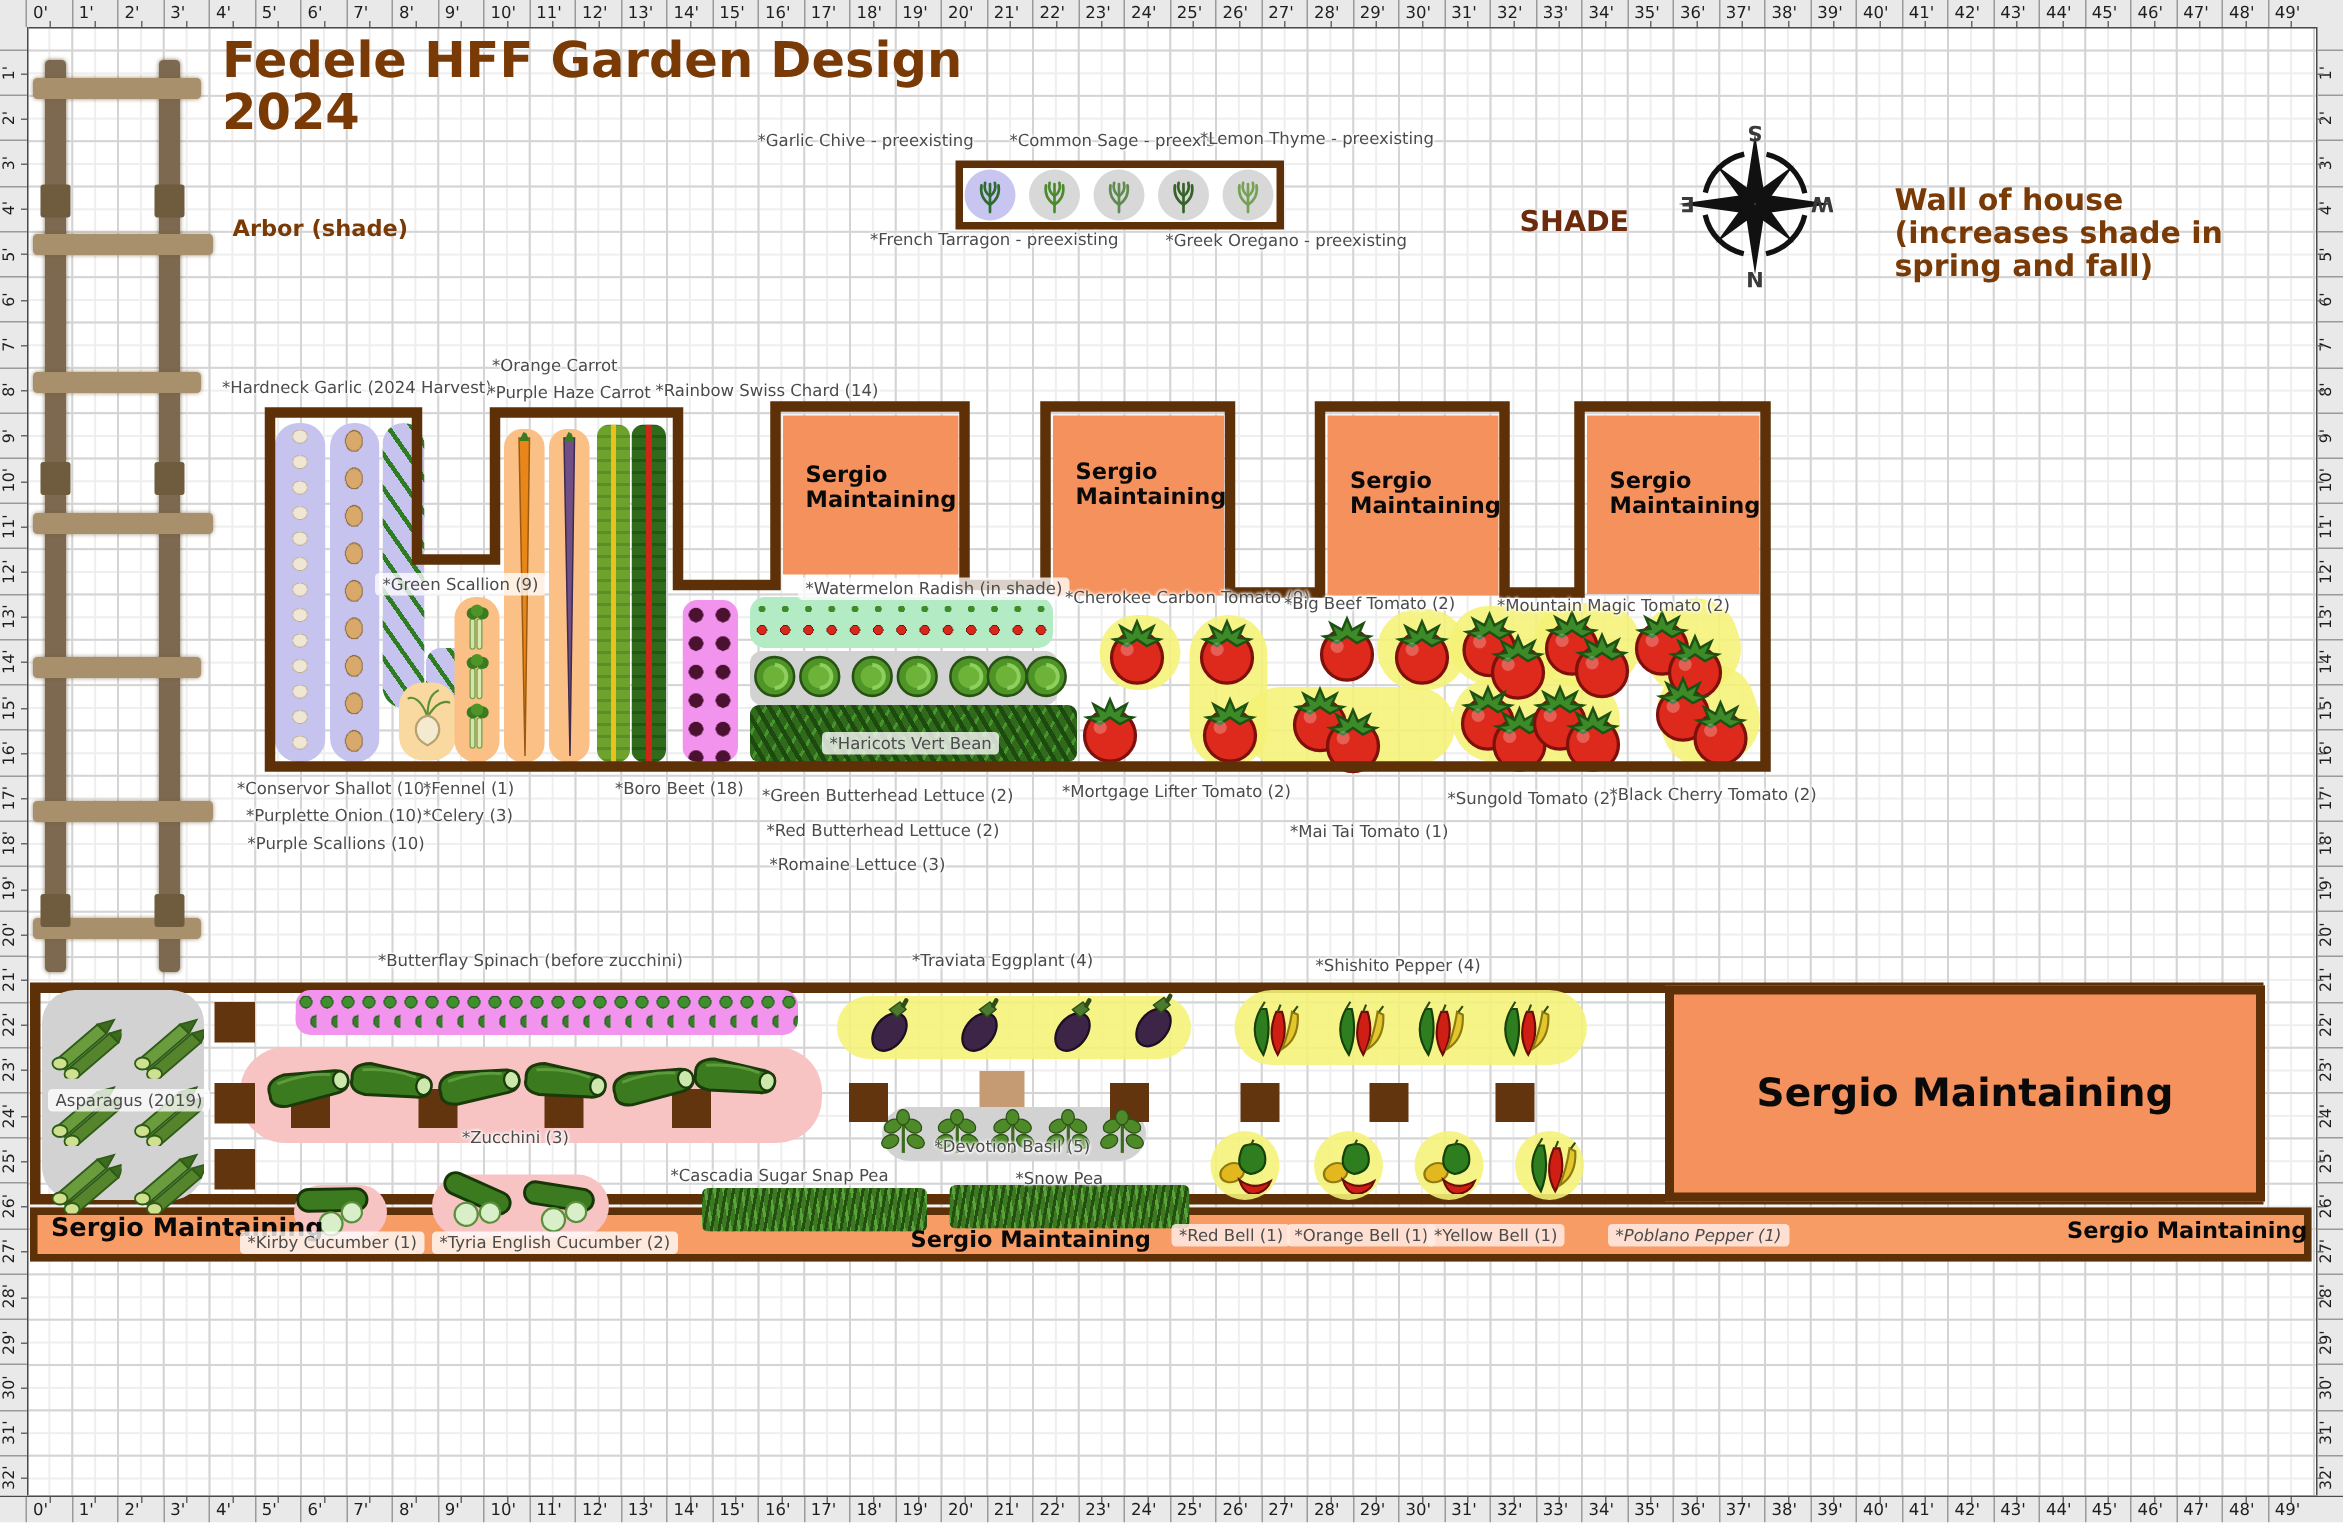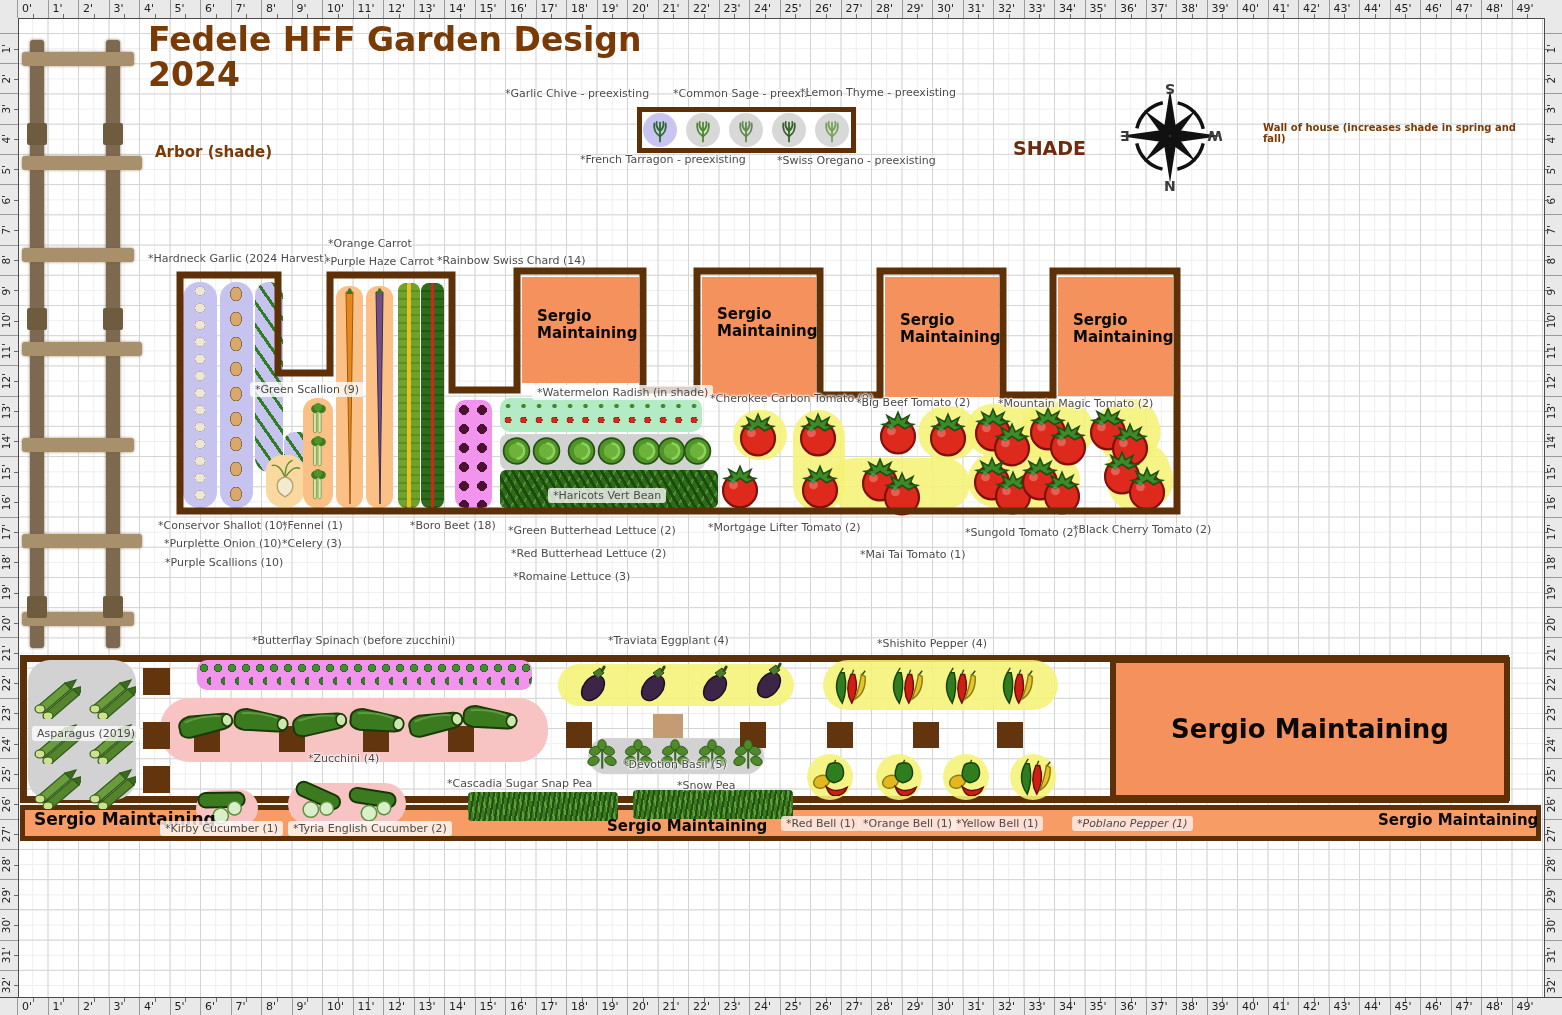--- a/index.html
+++ b/index.html
@@ -271,21 +271,21 @@
         <div class="vcell">29'</div>
         <div class="vcell">30'</div>
         <div class="vcell">31'</div>
         <div class="vcell">32'</div>
       </div>
   </div>
 
   <div class="title">Fedele HFF Garden Design 2024</div>
   <div class="brownnote" style="left:155px;top:143px;font-size:15px;">Arbor (shade)</div>
   <div class="brownnote" style="left:1013px;top:137px;font-size:19px;color:#6d2b0e;">SHADE</div>
-  <div class="brownnote" style="left:1263px;top:122px;font-size:10px;width:256px;line-height:1.1;">Wall of house (increases shade in spring and fall)</div>
+  <div class="brownnote" style="left:1263px;top:122px;font-size:20px;width:256px;line-height:1.1;">Wall of house (increases shade in spring and fall)</div>
 
   <div class="arbor">
     <div class="rail" style="left:8px;"></div>
     <div class="rail" style="left:84px;"></div>
     <div class="rung" style="left:0;top:12px;width:112px;"></div>
     <div class="rung" style="left:0;top:116px;width:120px;"></div>
     <div class="rung" style="left:0;top:208px;width:112px;"></div>
     <div class="rung" style="left:0;top:302px;width:120px;"></div>
     <div class="rung" style="left:0;top:398px;width:112px;"></div>
     <div class="rung" style="left:0;top:494px;width:120px;"></div>
@@ -838,21 +838,21 @@
           <path d="M16 17 C20 14 21 10 20 6"></path>
         </g>
       </symbol>
     </defs>
   </svg>
 
   <div class="plabel" style="left:505px;top:87px;">*Garlic Chive - preexisting</div>
   <div class="plabel" style="left:673px;top:87px;">*Common Sage - preexis</div>
   <div class="plabel" style="left:800px;top:86px;">*Lemon Thyme - preexisting</div>
   <div class="plabel" style="left:580px;top:153px;">*French Tarragon - preexisting</div>
-  <div class="plabel" style="left:777px;top:154px;">*Swiss Oregano - preexisting</div>
+  <div class="plabel" style="left:777px;top:154px;">*Greek Oregano - preexisting</div>
   <div class="plabel" style="left:148px;top:252px;">*Hardneck Garlic (2024 Harvest)</div>
   <div class="plabel" style="left:328px;top:237px;">*Orange Carrot</div>
   <div class="plabel" style="left:325px;top:255px;">*Purple Haze Carrot</div>
   <div class="plabel" style="left:437px;top:254px;">*Rainbow Swiss Chard (14)</div>
   <div class="plabel badge" style="left:250px;top:382px;">*Green Scallion (9)</div>
   <div class="plabel badge" style="left:532px;top:385px;">*Watermelon Radish (in shade)</div>
   <div class="plabel" style="left:710px;top:392px;">*Cherokee Carbon Tomato (9)</div>
   <div class="plabel" style="left:856px;top:396px;">*Big Beef Tomato (2)</div>
   <div class="plabel" style="left:998px;top:397px;">*Mountain Magic Tomato (2)</div>
   <div class="plabel" style="left:158px;top:519px;">*Conservor Shallot (10)</div>
@@ -866,21 +866,21 @@
   <div class="plabel" style="left:513px;top:570px;">*Romaine Lettuce (3)</div>
   <div class="plabel badge" style="left:548px;top:488px;">*Haricots Vert Bean</div>
   <div class="plabel" style="left:708px;top:521px;">*Mortgage Lifter Tomato (2)</div>
   <div class="plabel" style="left:860px;top:548px;">*Mai Tai Tomato (1)</div>
   <div class="plabel" style="left:965px;top:526px;">*Sungold Tomato (2)</div>
   <div class="plabel" style="left:1073px;top:523px;">*Black Cherry Tomato (2)</div>
   <div class="plabel" style="left:252px;top:634px;">*Butterflay Spinach (before zucchini)</div>
   <div class="plabel" style="left:608px;top:634px;">*Traviata Eggplant (4)</div>
   <div class="plabel" style="left:877px;top:637px;">*Shishito Pepper (4)</div>
   <div class="plabel badge" style="left:32px;top:726px;">Asparagus (2019)</div>
-  <div class="plabel" style="left:308px;top:752px;">*Zucchini (4)</div>
+  <div class="plabel" style="left:308px;top:752px;">*Zucchini (3)</div>
   <div class="plabel" style="left:623px;top:722px;margin-top:36px;">*Devotion Basil (5)</div>
   <div class="plabel" style="left:447px;top:777px;">*Cascadia Sugar Snap Pea</div>
   <div class="plabel" style="left:677px;top:779px;">*Snow Pea</div>
   <div class="plabel badge" style="left:160px;top:821px;">*Kirby Cucumber (1)</div>
   <div class="plabel badge" style="left:288px;top:821px;">*Tyria English Cucumber (2)</div>
   <div class="plabel badge badge-warm" style="left:781px;top:816px;">*Red Bell (1)</div>
   <div class="plabel badge badge-warm" style="left:858px;top:816px;">*Orange Bell (1)</div>
   <div class="plabel badge badge-warm" style="left:951px;top:816px;">*Yellow Bell (1)</div>
   <div class="plabel badge badge-warm" style="left:1072px;top:816px;font-style:italic;">*Poblano Pepper (1)</div>
 

